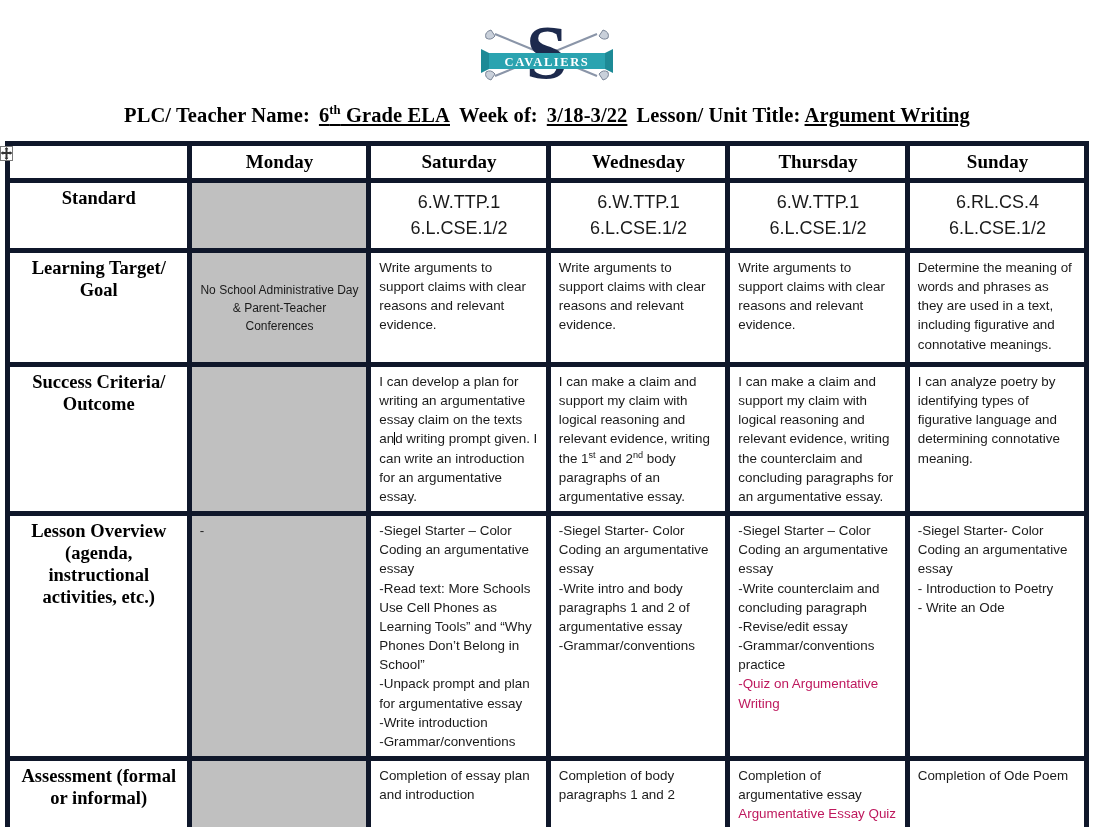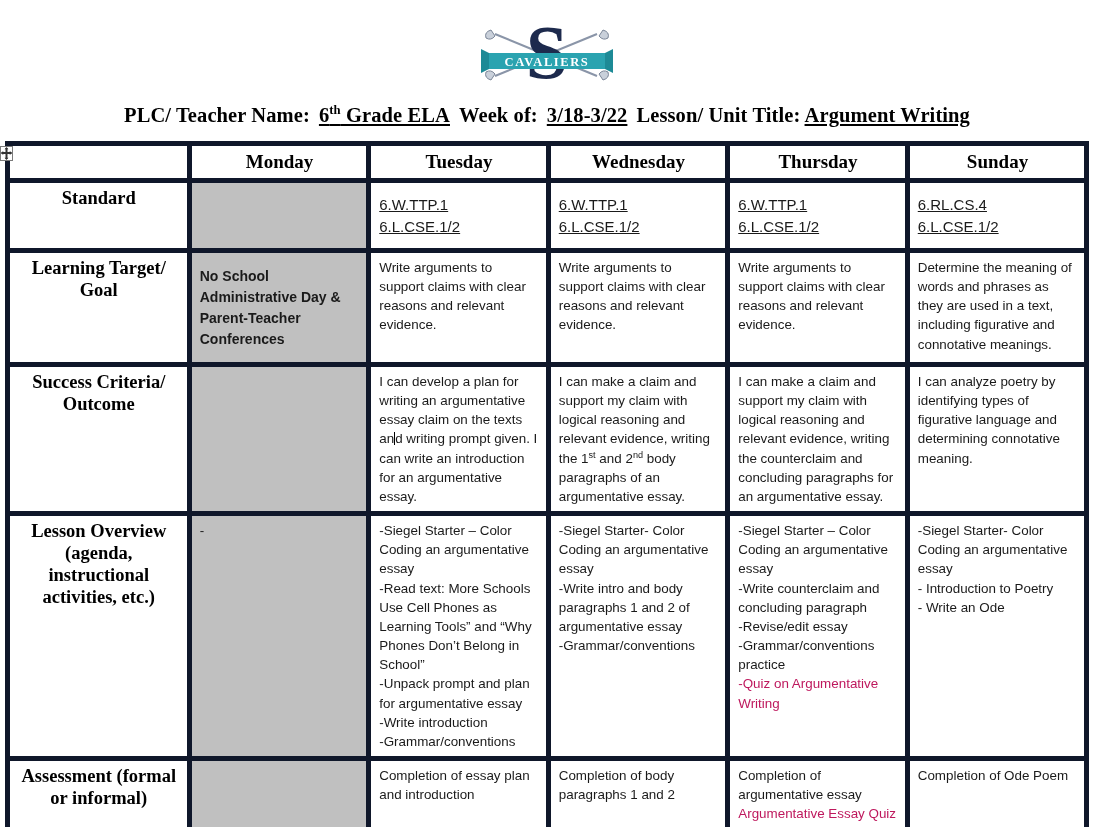--- a/index.html
+++ b/index.html
@@ -103,35 +103,33 @@
   }
 
   
   .cell {
     font-family: "Liberation Sans", sans-serif;
     font-size: 13.4px;
     line-height: 1.43;
     color: #1a1a1a;
   }
   .cell.center {
-    text-align: left;
+    text-align: center;
     vertical-align: middle;
-    font-size: 15px;
-    text-decoration: underline;
+    font-size: 18px;
   }
   .shaded {
     background: #c0c0c0;
   }
   .shaded.center-mid {
-    text-align: left;
+    text-align: center;
     vertical-align: middle;
-    font-size: 14px;
+    font-size: 12px;
     line-height: 1.5;
     color: #1a1a1a;
-    font-weight: bold;
   }
   .cell .line { display: block; }
   .cell sup {
     font-size: 0.68em;
     vertical-align: super;
     line-height: 0;
   }
   .red { color: #be185d; }
   .tiny-dash {
     font-size: 13.4px;
@@ -205,21 +203,21 @@
       <col class="c-day">
     <col class="c-day">
       <col class="c-day">
       <col class="c-day">
   </colgroup>
 
   <tbody>
       <tr>
     <td class="corner-head"></td>
     <td class="day-head">Monday</td>
-    <td class="day-head">Tuesday</td>
+    <td class="day-head">Saturday</td>
     <td class="day-head">Wednesday</td>
     <td class="day-head">Thursday</td>
     <td class="day-head">Sunday</td>
   </tr>
 
   <tr class="r-standard">
     <td class="row-label">Standard</td>
     <td class="cell shaded"></td>
     <td class="cell center">
       <span class="line">6.W.TTP.1</span>

